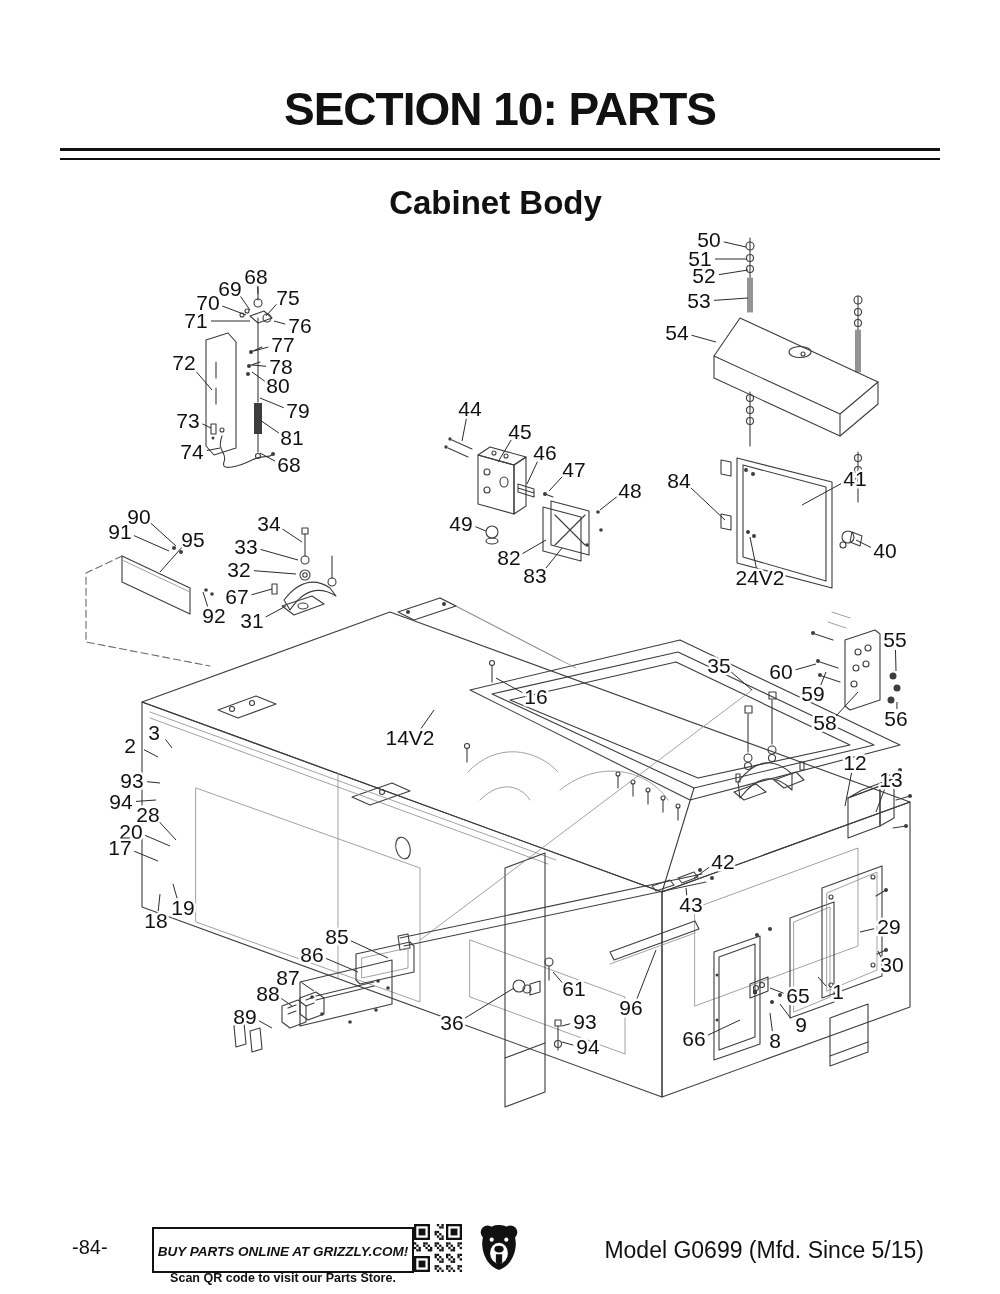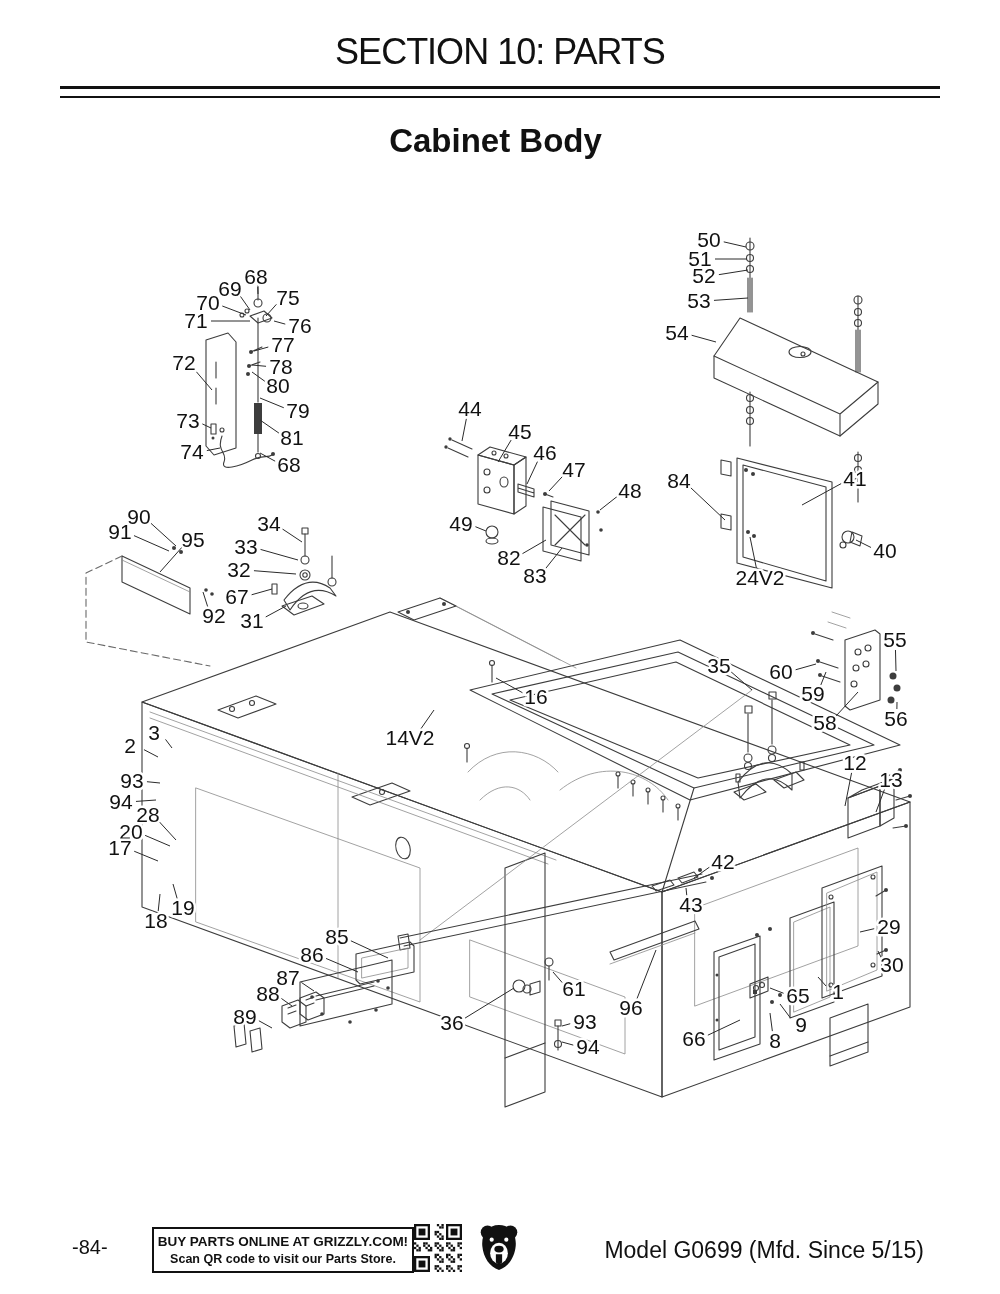--- a/index.html
+++ b/index.html
@@ -1,38 +1,38 @@
 <!DOCTYPE html>
 <html><head>
 <meta charset="utf-8">
 <style>
   html,body{margin:0;padding:0;background:#fff;}
   .page{position:relative;width:1000px;height:1294px;background:#fff;overflow:hidden;
         font-family:"Liberation Sans",sans-serif;color:#111;}
   
   .hdr{position:absolute;top:0;left:0;right:0;text-align:center;}
-  .hdr h1{margin:34px 0 0 0;font-size:36px;font-weight:400;letter-spacing:-1px;line-height:1;}
+  .hdr h1{margin:86px 0 0 0;font-size:46px;font-weight:700;letter-spacing:-1px;line-height:1;}
   .rule{width:880px;margin:16px auto 0 auto;height:7px;
         border-top:3px solid #111;border-bottom:2px solid #111;}
   .hdr h2{margin:24px 9px 0 0;font-size:33px;font-weight:700;}
   
   svg.diagram{position:absolute;left:0;top:0;width:1000px;height:1294px;}
   .art{stroke:#3d3d3d;fill:none;stroke-width:1.1;stroke-linejoin:round;stroke-linecap:round;}
   .artfill{fill:#3d3d3d;stroke:none;}
   .thin{stroke:#8a8a8a;stroke-width:0.8;}
   .dashed{stroke-dasharray:7 4;stroke:#6a6a6a;}
   .leader{stroke:#2b2b2b;stroke-width:1;}
   .callout{font:21px "Liberation Sans",sans-serif;fill:#111;text-anchor:middle;
            paint-order:stroke;stroke:#fff;stroke-width:5px;stroke-linejoin:round;}
   
   .pageno{position:absolute;left:72px;top:1236px;font-size:20px;}
   .promo{position:absolute;left:152px;top:1227px;width:258px;height:42px;
          border:2px solid #111;text-align:center;background:#fff;}
-  .promo .l1{font-size:13.5px;font-weight:700;margin-top:5px;}
-  .promo .l2{font-size:12.5px;font-weight:700;margin-top:3px;}
+  .promo .l1{font-size:13.5px;font-weight:700;font-style:italic;margin-top:15px;}
+  .promo .l2{font-size:12.5px;font-weight:700;margin-top:12px;}
   .qr{position:absolute;left:414px;top:1224px;width:48px;height:48px;}
   .bear{position:absolute;left:478px;top:1224px;width:42px;height:48px;}
   .model{position:absolute;right:76px;top:1237px;font-size:23px;}
 </style>
 </head>
 <body>
 
 <div class="page">
 
   <svg class="diagram" viewBox="0 0 1000 1294">

